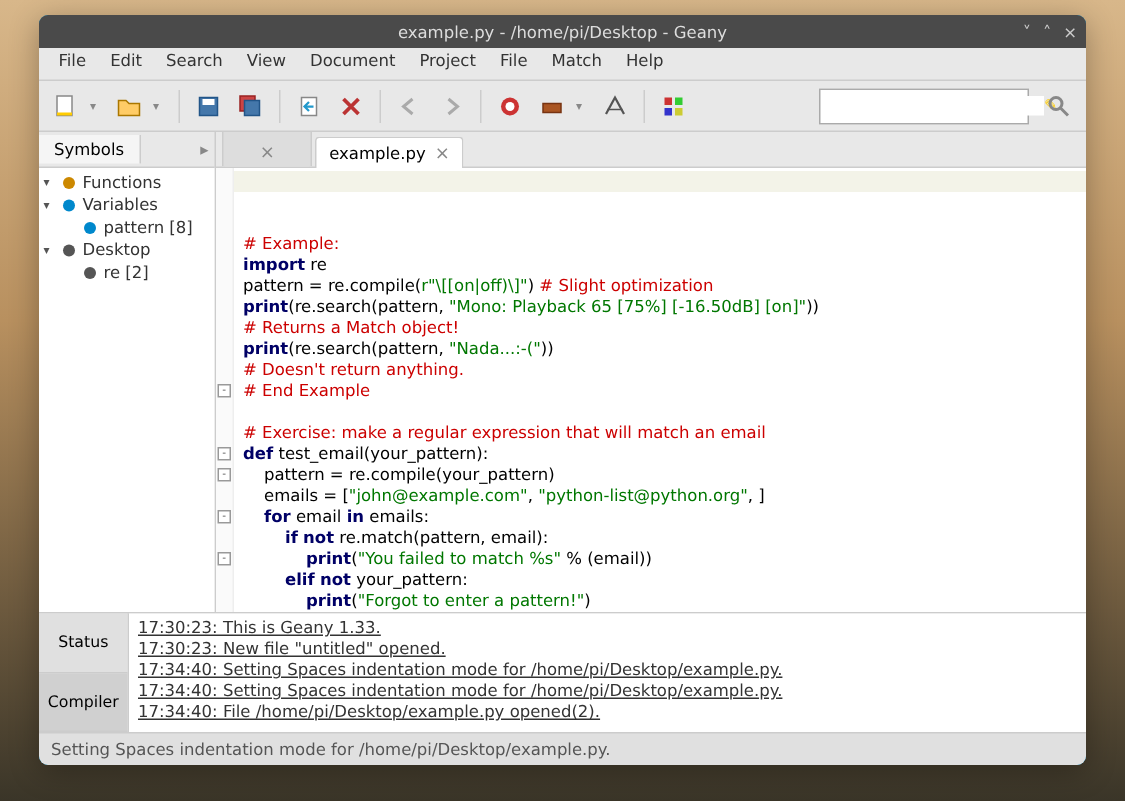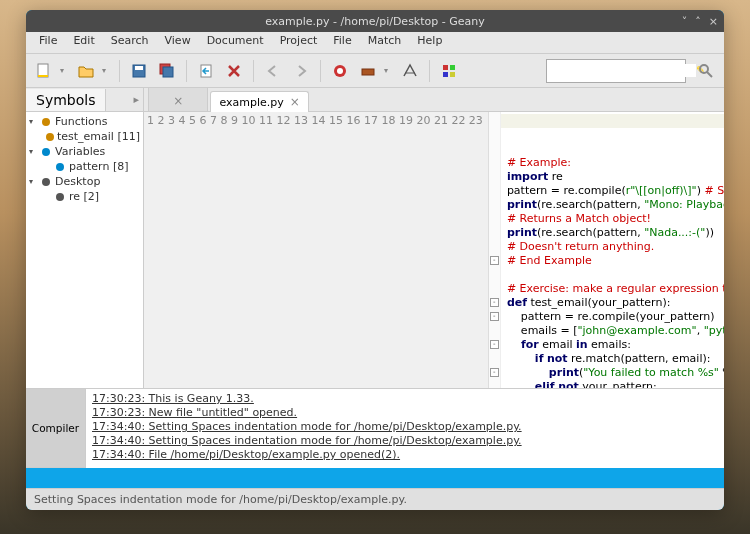--- a/index.html
+++ b/index.html
@@ -13,21 +13,21 @@
 .toolbar { background: #e8e8e8; height: 34px; display: flex; align-items: center; padding: 0 6px; gap: 4px; border-bottom: 1px solid #ccc; }
 .tb-btn { width: 24px; height: 24px; display: flex; align-items: center; justify-content: center; cursor: pointer; border-radius: 2px; }
 .tb-sep { width: 1px; height: 22px; background: #ccc; margin: 0 3px; }
 .tb-dd { width: 10px; color: #888; font-size: 8px; cursor: pointer; }
 .search-box { margin-left: auto; display: flex; align-items: center; background: #fff; border: 1px solid #aaa; height: 24px; width: 140px; padding: 0 4px; }
 .search-box input { border: none; outline: none; flex: 1; font-size: 11px; }
 .find-btn { width: 24px; height: 24px; display: flex; align-items: center; justify-content: center; cursor: pointer; margin-left: 4px; }
 .body-area { flex: 1; display: flex; overflow: hidden; }
 .sidebar { width: 118px; background: #e8e8e8; border-right: 1px solid #ccc; display: flex; flex-direction: column; }
 .sb-tabs { height: 24px; display: flex; align-items: center; border-bottom: 1px solid #ccc; }
-.sb-tab { padding: 3px 10px; background: #f5f5f5; border-right: 1px solid #ccc; font-size: 14px; }
+.sb-tab { padding: 3px 10px; background: #f5f5f5; border-right: 1px solid #ccc; font-size: 11px; }
 .sb-tab-arrow { margin-left: auto; padding: 0 4px; color: #888; }
 .sb-tree { flex: 1; background: #fff; overflow: auto; padding: 2px 0; }
 .tree-row { display: flex; align-items: center; padding: 1px 3px; font-size: 10.5px; color: #333; cursor: pointer; white-space: nowrap; }
 .tree-exp { width: 10px; font-size: 8px; color: #555; }
 .tree-ico { width: 14px; height: 12px; display: inline-flex; align-items: center; justify-content: center; margin-right: 2px; }
 .editor-area { flex: 1; display: flex; flex-direction: column; background: #e8e8e8; }
 .tabs { height: 24px; display: flex; align-items: flex-end; padding-left: 4px; border-bottom: 1px solid #ccc; }
 .tab { padding: 3px 8px; border: 1px solid #ccc; border-bottom: none; margin-right: 2px; display: flex; align-items: center; gap: 6px; font-size: 11px; border-radius: 3px 3px 0 0; }
 .tab.inactive { background: #ddd; color: #c44; flex-direction: column; }
 .tab.active { background: #fff; position: relative; top: 1px; }
@@ -41,21 +41,21 @@
 .code pre { position: relative; }
 .c-com { color: #c00; }
 .c-kw { color: #006; font-weight: bold; }
 .c-str { color: #070; }
 .bottom { height: 80px; border-top: 1px solid #ccc; display: flex; background: #e8e8e8; }
 .bottom-tabs { width: 60px; display: flex; flex-direction: column; border-right: 1px solid #ccc; }
 .btab { flex: 1; display: flex; align-items: center; justify-content: center; border-bottom: 1px solid #ccc; font-size: 10.5px; background: #e0e0e0; cursor: pointer; }
 .btab.active { background: #d0d0d0; }
 .msgs { flex: 1; background: #fff; font-family: monospace; font-size: 10.5px; padding: 3px 6px; overflow: auto; color: #333; }
 .msg-line { white-space: nowrap; line-height: 14px; text-decoration: underline; }
-.statusbar { height: 22px; background: #e0e0e0; border-top: 1px solid #ccc; display: flex; align-items: center; padding: 0 8px; color: #555; font-size: 11px; margin-top: 20px; }
+.statusbar { height: 22px; background: #e0e0e0; border-top: 1px solid #ccc; display: flex; align-items: center; padding: 0 8px; color: #555; font-size: 11px; }
 svg { display: block; }
 </style>
 </head>
 <body>
 
 <div class="window">
 
   <div class="titlebar">
     <span>example.py - /home/pi/Desktop - Geany</span>
     <div class="titlebar-buttons">
@@ -176,29 +176,20 @@
       <div class="sb-tree">
           <div class="tree-row" style="padding-left: 3px;">
             <span class="tree-exp">▾</span>
             <span class="tree-ico">
               <svg width="10" height="10">
                 <circle cx="5" cy="5" r="4" fill="#c80"></circle>
               </svg>
             </span>
             <span>Functions</span>
           </div>
-          <div class="tree-row" style="padding-left: 17px;">
-            <span class="tree-exp"></span>
-            <span class="tree-ico">
-              <svg width="10" height="10">
-                <circle cx="5" cy="5" r="4" fill="#c80"></circle>
-              </svg>
-            </span>
-            <span>test_email [11]</span>
-          </div>
           <div class="tree-row" style="padding-left: 3px;">
             <span class="tree-exp">▾</span>
             <span class="tree-ico">
               <svg width="10" height="10">
                 <circle cx="5" cy="5" r="4" fill="#08c"></circle>
               </svg>
             </span>
             <span>Variables</span>
           </div>
           <div class="tree-row" style="padding-left: 17px;">
@@ -236,44 +227,20 @@
           <div class="tab inactive">
             <span style="color: rgb(204, 68, 68);">untitled</span>
             <span class="tab-close">×</span>
           </div>
           <div class="tab active">
             <span>example.py</span>
             <span class="tab-close">×</span>
           </div>
         </div>
       <div class="code-wrap">
-        <div class="gutter">1
-2
-3
-4
-5
-6
-7
-8
-9
-10
-11
-12
-13
-14
-15
-16
-17
-18
-19
-20
-21
-22
-23
-</div>
         <div class="folds">
             <div class="fold-mark" style="top: 144px;">-</div>
             <div class="fold-mark" style="top: 186px;">-</div>
             <div class="fold-mark" style="top: 200px;">-</div>
             <div class="fold-mark" style="top: 228px;">-</div>
             <div class="fold-mark" style="top: 256px;">-</div>
           </div>
         <div class="code">
           <div class="line-hl"></div>
           <pre><span class="c-com"># Example:</span>
@@ -300,20 +267,21 @@
 test_email(pattern)
 
 </pre>
         </div>
       </div>
     </div>
   </div>
 
   <div class="bottom">
     <div class="bottom-tabs">
+        <div class="btab">Status</div>
         <div class="btab active">Compiler</div>
       </div>
     <div class="msgs">
         <div class="msg-line">17:30:23: This is Geany 1.33.</div>
         <div class="msg-line">17:30:23: New file "untitled" opened.</div>
         <div class="msg-line">17:34:40: Setting Spaces indentation mode for /home/pi/Desktop/example.py.</div>
         <div class="msg-line">17:34:40: Setting Spaces indentation mode for /home/pi/Desktop/example.py.</div>
         <div class="msg-line">17:34:40: File /home/pi/Desktop/example.py opened(2).</div>
       </div>
   </div>

